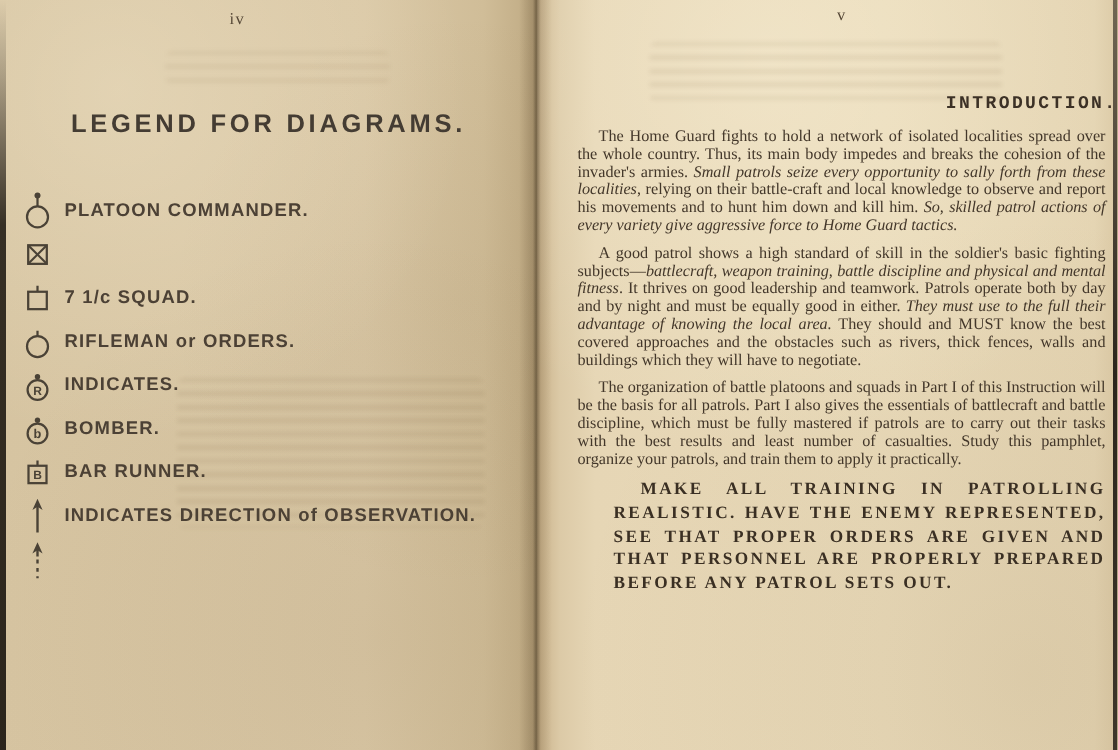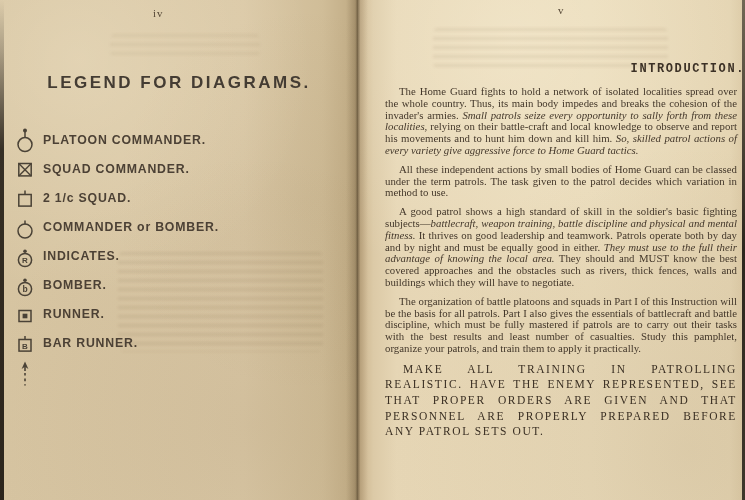--- a/index.html
+++ b/index.html
@@ -73,21 +73,21 @@
     font-size:12px;letter-spacing:1.6px;color:#3c3126;
   }
   .intro-body{
     position:absolute;top:86px;left:27px;width:352px;
     font-family:"Liberation Serif",serif;font-size:10.8px;line-height:11.8px;
     color:#43372a;text-align:justify;
   }
   .intro-body p{margin:0 0 7px 0;text-indent:14px;}
   .intro-body p.caps{
     margin-top:7px;font-size:11.5px;letter-spacing:1.6px;line-height:15.6px;
-    font-weight:400;color:#3a2f23;text-indent:18px;
+    font-weight:700;color:#3a2f23;text-indent:18px;margin-left:24px;
   }
   .italic{font-style:italic;}
 </style>
 </head>
 <body>
 
 <div class="book">
 
   <div class="page page-left">
     <div class="ghost" style="top:34px;left:110px;width:150px;height:22px;opacity:.55;"></div>
@@ -106,39 +106,38 @@
           <span class="legend-label">PLATOON COMMANDER.</span>
         </div>
         <div class="legend-row">
           <span class="legend-symbol">
             <svg width="22" height="27" viewBox="0 0 22 27">
     <rect x="4.8" y="7.5" width="12.4" height="12.4" fill="none" stroke="#4a4236" stroke-width="1.5"></rect>
     <line x1="4.8" y1="7.5" x2="17.2" y2="19.9" stroke="#4a4236" stroke-width="1.4"></line>
     <line x1="17.2" y1="7.5" x2="4.8" y2="19.9" stroke="#4a4236" stroke-width="1.4"></line>
   </svg>
           </span>
-          <span class="legend-label">SQUAD COMMANDER.</span>
         </div>
         <div class="legend-row">
           <span class="legend-symbol">
             <svg width="22" height="27" viewBox="0 0 22 27">
     <line x1="11" y1="5.5" x2="11" y2="9.5" stroke="#4a4236" stroke-width="1.5"></line>
     <rect x="4.8" y="9.5" width="12.4" height="11.6" fill="none" stroke="#4a4236" stroke-width="1.5"></rect>
   </svg>
           </span>
-          <span class="legend-label">2 1/c SQUAD.</span>
+          <span class="legend-label">7 1/c SQUAD.</span>
         </div>
         <div class="legend-row">
           <span class="legend-symbol">
             <svg width="22" height="27" viewBox="0 0 22 27">
     <line x1="11" y1="6.5" x2="11" y2="10.5" stroke="#4a4236" stroke-width="1.5"></line>
     <circle cx="11" cy="17" r="7" fill="none" stroke="#4a4236" stroke-width="1.5"></circle>
   </svg>
           </span>
-          <span class="legend-label">COMMANDER or BOMBER.</span>
+          <span class="legend-label">RIFLEMAN or ORDERS.</span>
         </div>
         <div class="legend-row">
           <span class="legend-symbol">
             <svg width="22" height="27" viewBox="0 0 22 27">
     <circle cx="11" cy="8.2" r="1.8" fill="#4a4236"></circle>
     <circle cx="11" cy="17" r="6.6" fill="none" stroke="#4a4236" stroke-width="1.5"></circle>
     <text x="11" y="20" text-anchor="middle" font-family="Liberation Sans, sans-serif" font-size="8" font-weight="bold" fill="#4a4236">R</text>
   </svg>
           </span>
           <span class="legend-label">INDICATES.</span>
@@ -149,55 +148,54 @@
     <circle cx="11" cy="8.2" r="1.8" fill="#4a4236"></circle>
     <circle cx="11" cy="17" r="6.6" fill="none" stroke="#4a4236" stroke-width="1.5"></circle>
     <text x="11" y="20" text-anchor="middle" font-family="Liberation Sans, sans-serif" font-size="8.5" font-weight="bold" fill="#4a4236">b</text>
   </svg>
           </span>
           <span class="legend-label">BOMBER.</span>
         </div>
         <div class="legend-row">
           <span class="legend-symbol">
             <svg width="22" height="27" viewBox="0 0 22 27">
-    <rect x="5" y="9.5" width="12" height="11" fill="none" stroke="#4a4236" stroke-width="1.5"></rect>
-    <rect x="8.6" y="12.7" width="4.8" height="4.6" fill="#4a4236"></rect>
-  </svg>
-          </span>
-          <span class="legend-label">RUNNER.</span>
-        </div>
-        <div class="legend-row">
-          <span class="legend-symbol">
-            <svg width="22" height="27" viewBox="0 0 22 27">
     <line x1="11" y1="6" x2="11" y2="9.5" stroke="#4a4236" stroke-width="1.5"></line>
     <rect x="5" y="9.5" width="12" height="11.6" fill="none" stroke="#4a4236" stroke-width="1.5"></rect>
     <text x="11" y="18.6" text-anchor="middle" font-family="Liberation Sans, sans-serif" font-size="8" font-weight="bold" fill="#4a4236">B</text>
   </svg>
           </span>
           <span class="legend-label">BAR RUNNER.</span>
+        </div>
+        <div class="legend-row">
+          <span class="legend-symbol">
+            <svg width="22" height="27" viewBox="0 0 22 27">
+    <line x1="11" y1="25" x2="11" y2="7" stroke="#4a4236" stroke-width="1.6"></line>
+    <polygon points="11,2.5 7.6,10 11,7.8 14.4,10" fill="#4a4236"></polygon>
+  </svg>
+          </span>
+          <span class="legend-label">INDICATES DIRECTION of OBSERVATION.</span>
         </div>
         <div class="legend-row">
           <span class="legend-symbol">
             <svg width="22" height="27" viewBox="0 0 22 27">
     <polygon points="11,2.5 7.6,10 11,7.8 14.4,10" fill="#4a4236"></polygon>
     <line x1="11" y1="7" x2="11" y2="12" stroke="#4a4236" stroke-width="1.6"></line>
     <line x1="11" y1="14" x2="11" y2="26.5" stroke="#4a4236" stroke-width="1.6" stroke-dasharray="2.6 3"></line>
   </svg>
           </span>
         </div>
       </div>
   </div>
 
   <div class="page page-right">
     <div class="ghost" style="top:28px;left:75px;width:235px;height:40px;opacity:.7;"></div>
     <div class="pagenum pagenum-right">v</div>
     <div class="intro-heading">INTRODUCTION.</div>
     <div class="intro-body">
         <p><span>The Home Guard fights to hold a network of isolated localities spread over the whole country.  Thus, its main body impedes and breaks the cohesion of the invader's armies.  </span><span class="italic">Small patrols seize every opportunity to sally forth from these localities</span><span>, relying on their battle-craft and local knowledge to observe and report his movements and to hunt him down and kill him.  </span><span class="italic">So, skilled patrol actions of every variety give aggressive force to Home Guard tactics.</span></p>
-        <p><span>All these independent actions by small bodies of Home Guard can be classed under the term patrols.  The task given to the patrol decides which variation in method to use.</span></p>
         <p><span>A good patrol shows a high standard of skill in the soldier's basic fighting subjects—</span><span class="italic">battlecraft, weapon training, battle discipline and physical and mental fitness</span><span>.  It thrives on good leadership and teamwork.  Patrols operate both by day and by night and must be equally good in either.  </span><span class="italic">They must use to the full their advantage of knowing the local area.</span><span>  They should and MUST know the best covered approaches and the obstacles such as rivers, thick fences, walls and buildings which they will have to negotiate.</span></p>
         <p><span>The organization of battle platoons and squads in Part I of this Instruction will be the basis for all patrols.  Part I also gives the essentials of battlecraft and battle discipline, which must be fully mastered if patrols are to carry out their tasks with the best results and least number of casualties.  Study this pamphlet, organize your patrols, and train them to apply it practically.</span></p>
         <p class="caps"><span>MAKE ALL TRAINING IN PATROLLING REALISTIC. HAVE THE ENEMY REPRESENTED, SEE THAT PROPER ORDERS ARE GIVEN AND THAT PERSONNEL ARE PROPERLY PREPARED BEFORE ANY PATROL SETS OUT.</span></p>
       </div>
   </div>
 
   <div class="gutter"></div>
   <div class="edge-left"></div>
   <div class="edge-right"></div>
 </div>

